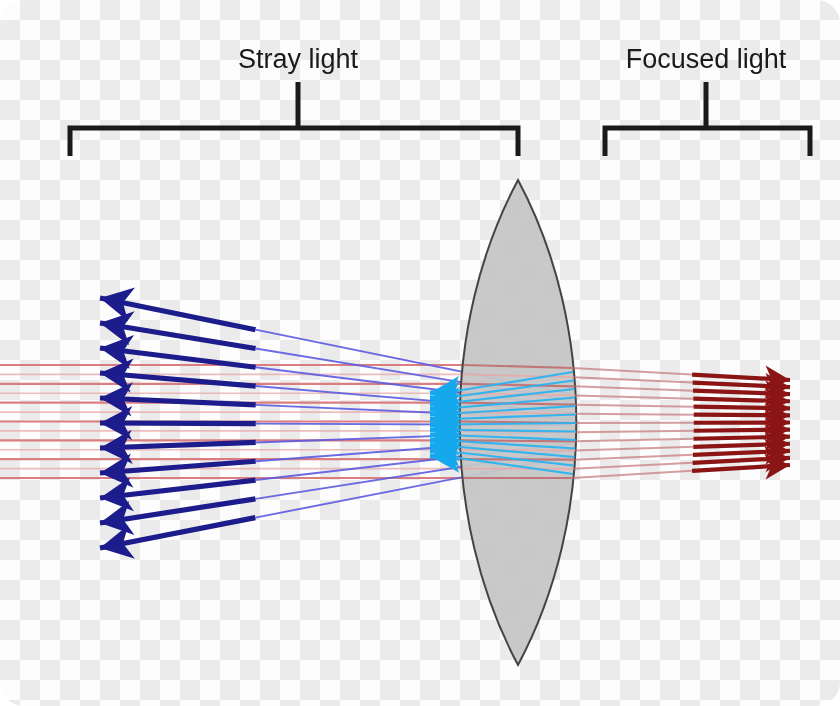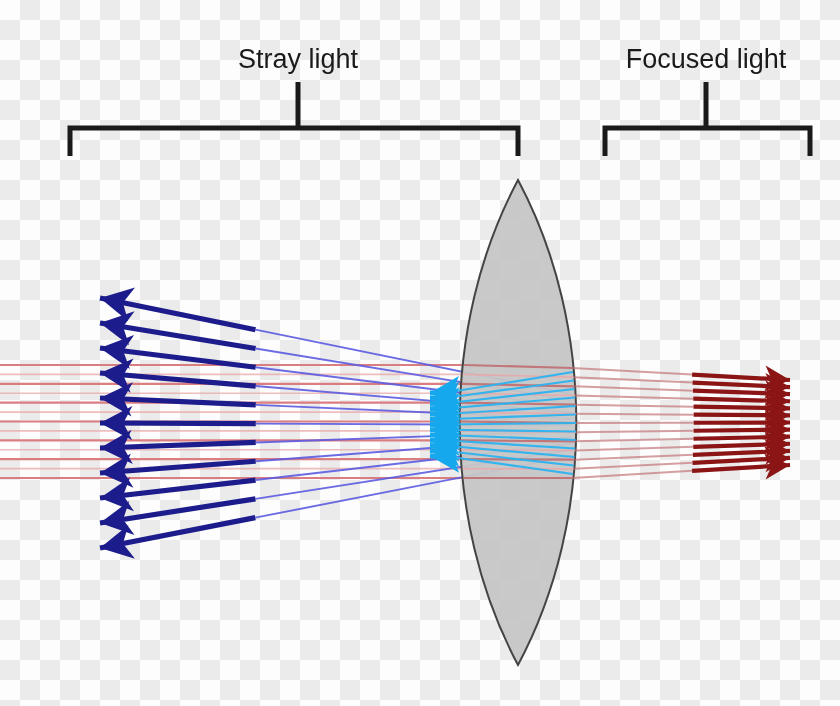--- a/index.html
+++ b/index.html
@@ -18,20 +18,21 @@
     position: relative;
     width: 840px;
     height: 706px;
     
     background-color: #fdfdfd;
     background-image:
       linear-gradient(45deg, #ebebeb 25%, transparent 25%, transparent 75%, #ebebeb 75%, #ebebeb),
       linear-gradient(45deg, #ebebeb 25%, transparent 25%, transparent 75%, #ebebeb 75%, #ebebeb);
     background-size: 40px 40px;
     background-position: 0 0, 20px 20px;
+    border-radius: 24px;
   }
   #diagram-svg {
     position: absolute;
     left: 0;
     top: 0;
     width: 840px;
     height: 706px;
     display: block;
   }
   .bracket-label {

